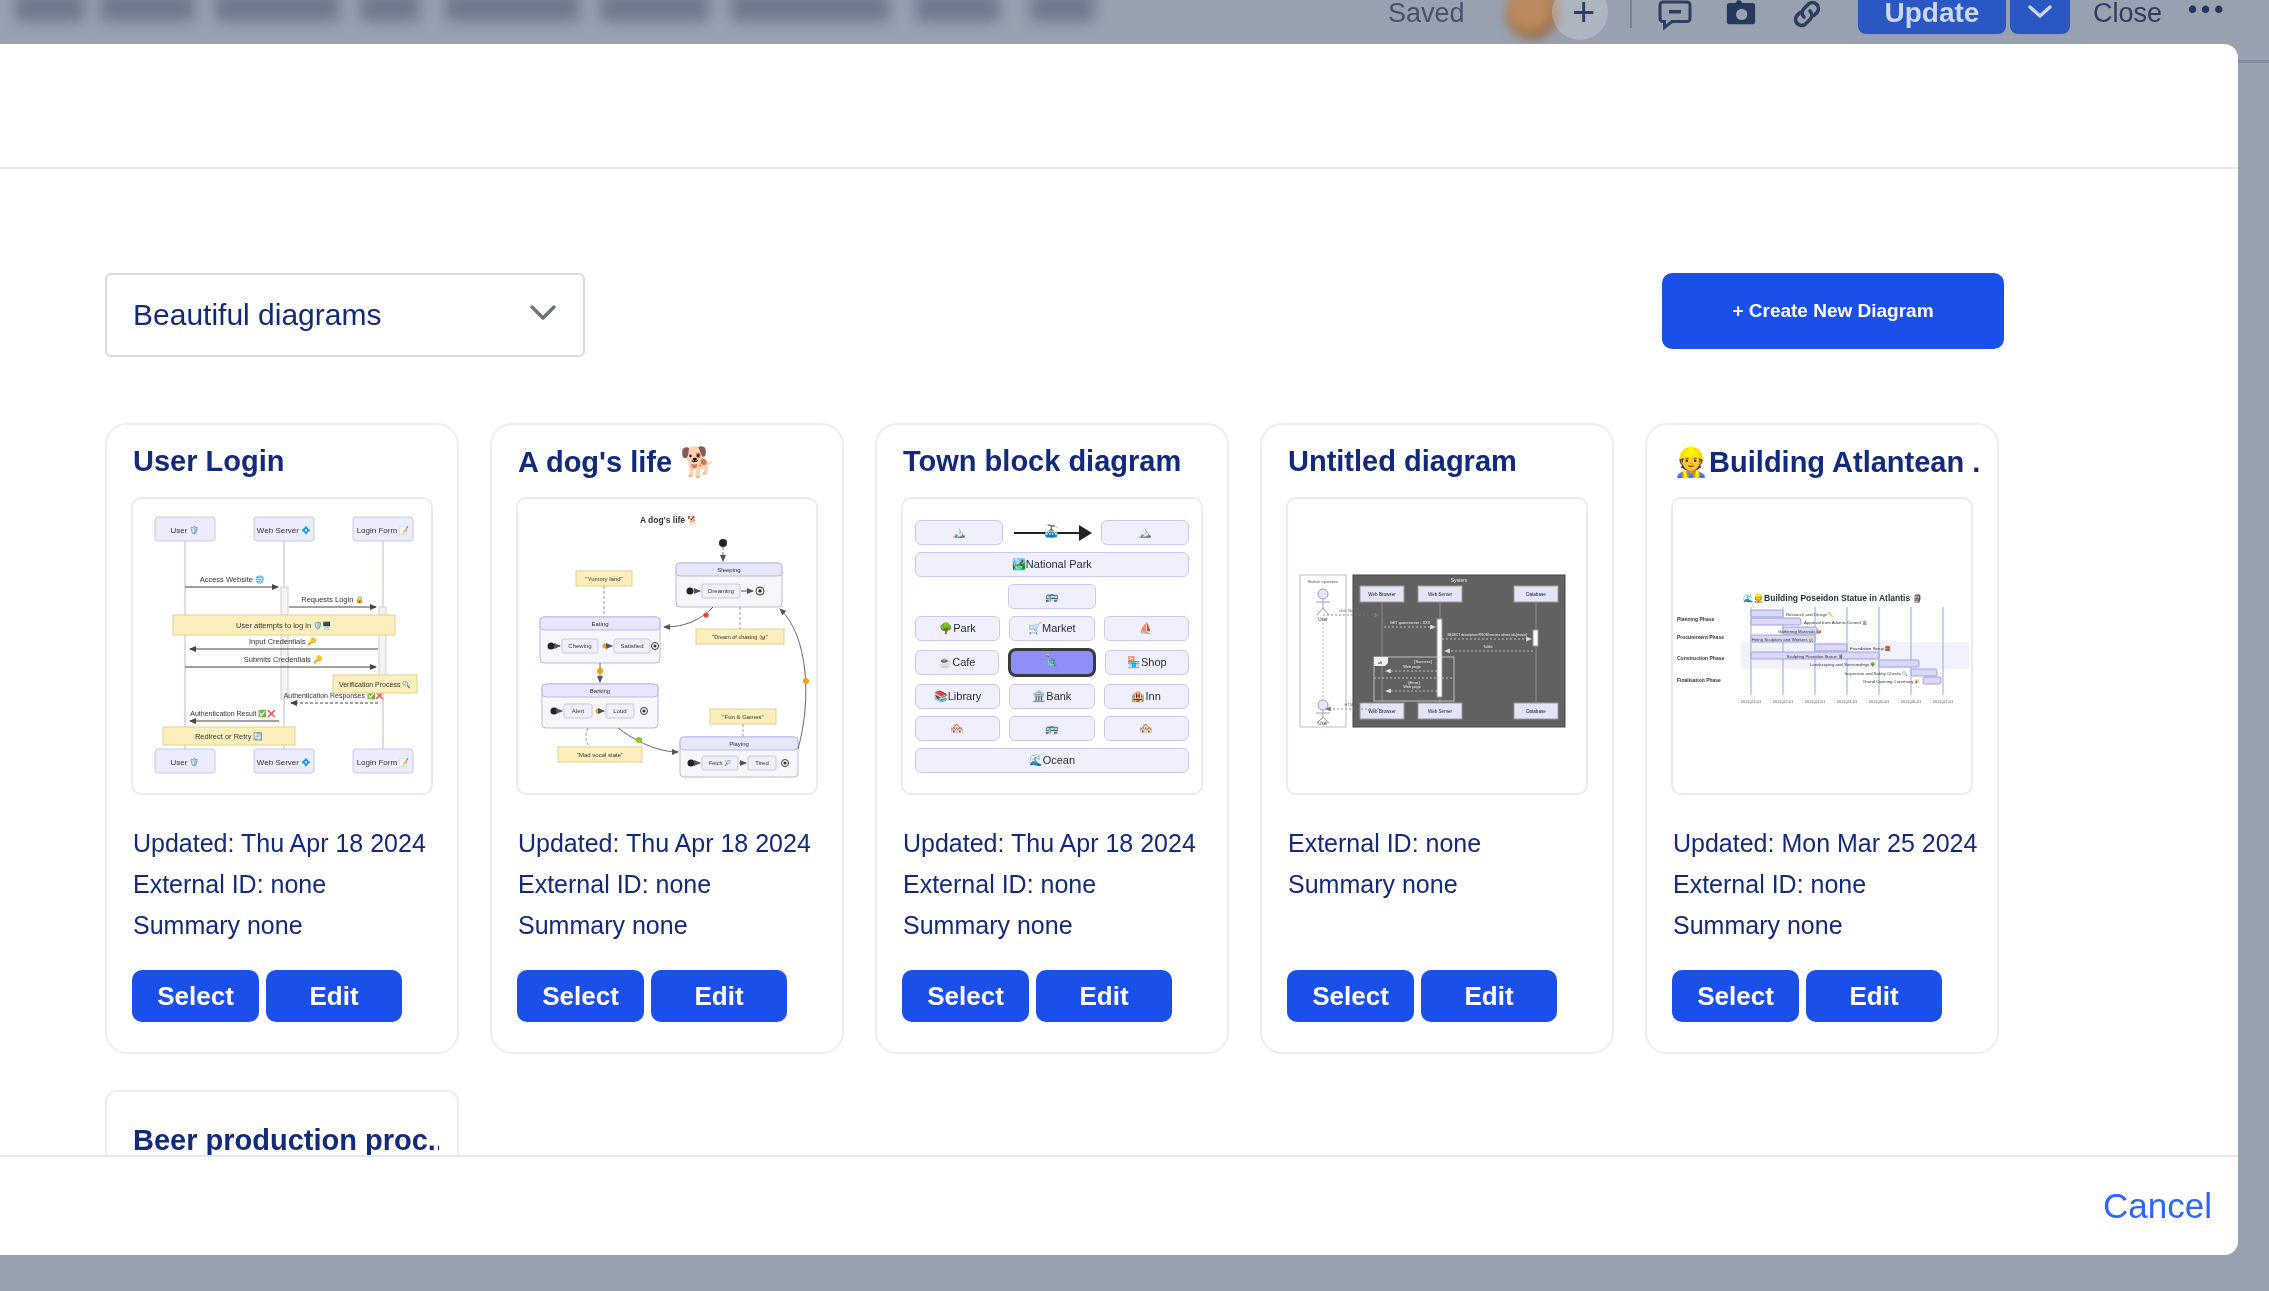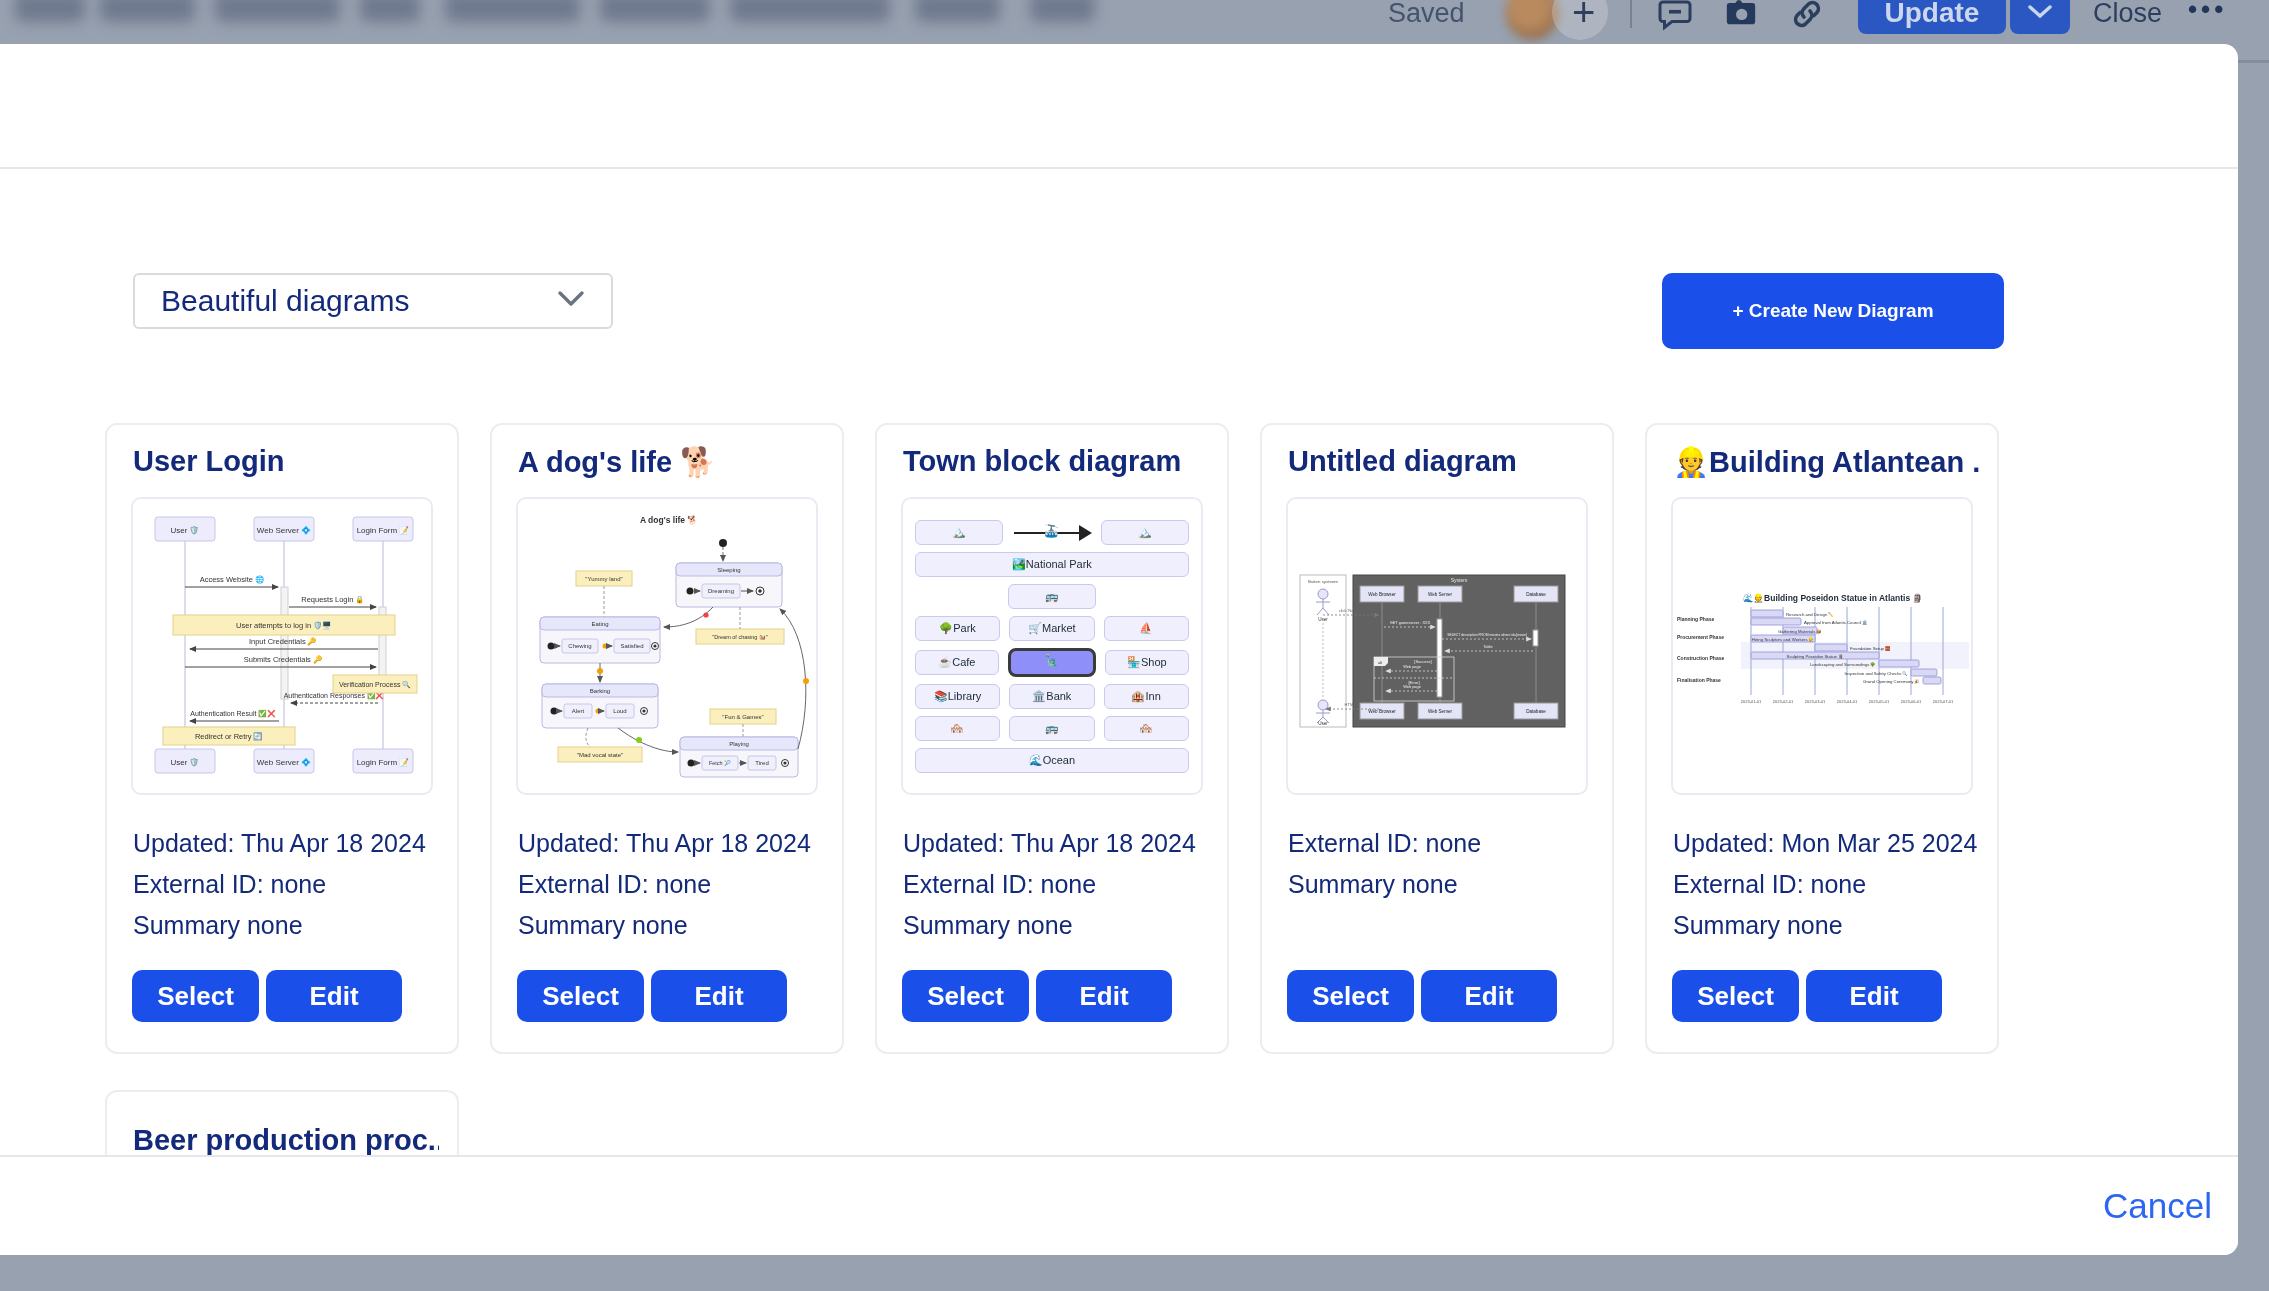--- a/index.html
+++ b/index.html
@@ -29,32 +29,32 @@
   #tb-close{left:2093px;color:#2c3d5e;}
   #tb-more{position:absolute;left:2188px;top:-6px;color:#22365a;font-size:26px;letter-spacing:4px;font-weight:700;}
 
   
   #modal{position:absolute;left:0;top:44px;width:2238px;height:1211px;background:#ffffff;
          border-radius:0 14px 14px 0;z-index:2;}
   #modal-header{position:absolute;left:0;top:0;width:100%;height:123px;border-bottom:2px solid #e4e7eb;}
   #strip-line{position:absolute;left:2238px;top:60px;width:31px;height:3px;background:rgba(40,50,70,.18);z-index:1;}
 
   
-  #collection-dd{position:absolute;left:105px;top:229px;width:480px;height:56px;border:2px solid #d7dade;
+  #collection-dd{position:absolute;left:105px;top:229px;width:480px;height:84px;border:2px solid #d7dade;
       border-radius:6px;display:flex;align-items:center;justify-content:space-between;
-      padding:0 26px;box-sizing:border-box;cursor:pointer;margin-left:28px;}
+      padding:0 26px;box-sizing:border-box;cursor:pointer;}
   #collection-dd .dd-text{color:#13297a;font-size:30px;font-weight:500;}
 
   
   #btn-create{position:absolute;left:1662px;top:229px;width:342px;height:76px;background:#1a4fea;
       border:none;border-radius:10px;color:#ffffff;font-size:19px;font-weight:600;cursor:pointer;}
 
   
   .card{position:absolute;top:379px;width:354px;height:631px;background:#fff;border:2px solid #ebedf1;
-        border-radius:12px;box-sizing:border-box;}
+        border-radius:22px;box-sizing:border-box;}
   .card-title{position:absolute;left:26px;top:20px;width:306px;color:#13297a;font-size:29px;font-weight:700;
         white-space:nowrap;overflow:hidden;}
   .thumb{position:absolute;left:24px;top:72px;width:302px;height:298px;border:2px solid #e9ebf2;
         border-radius:10px;box-sizing:border-box;background:#fff;overflow:hidden;}
   .meta{position:absolute;left:26px;top:398px;color:#13297a;font-size:25px;line-height:41px;}
   .meta b{font-weight:400;}
   .card-actions{position:absolute;left:0;top:545px;width:100%;height:52px;}
   .btn{position:absolute;height:52px;background:#1a4fea;border:none;border-radius:10px;color:#fff;
        font-size:26px;font-weight:600;cursor:pointer;font-family:"Liberation Sans",sans-serif;}
   .btn-select{left:25px;width:127px;}

